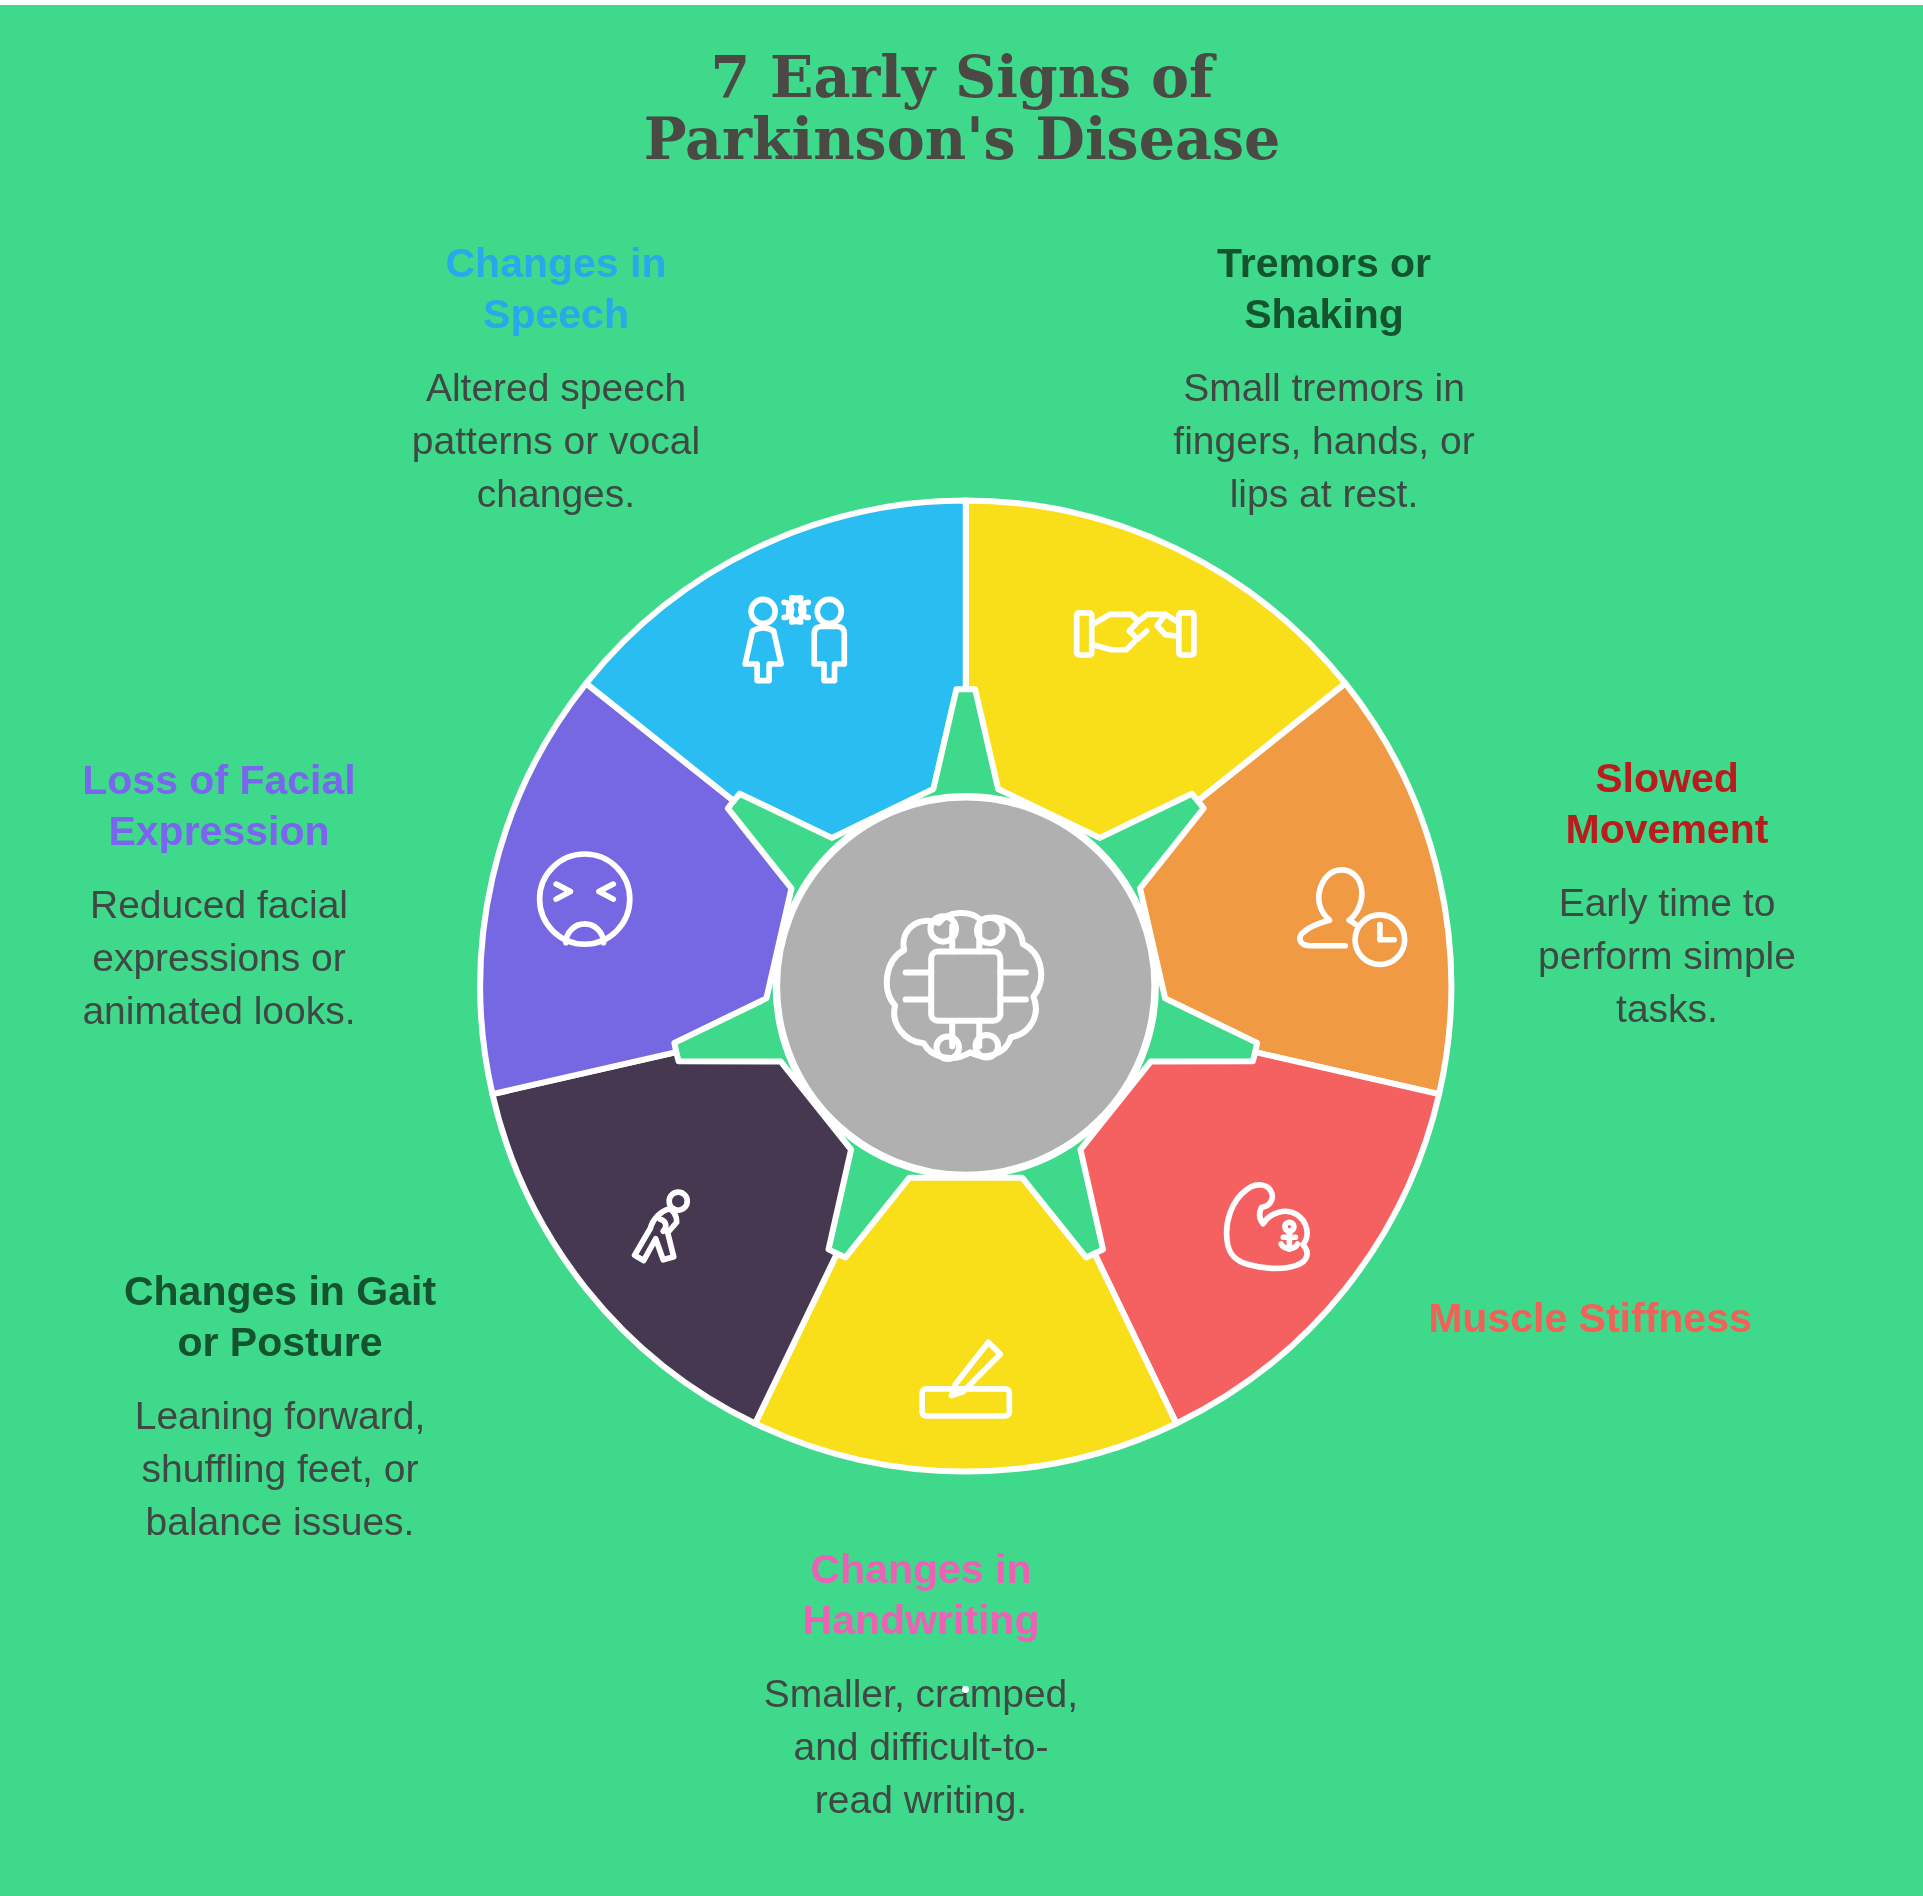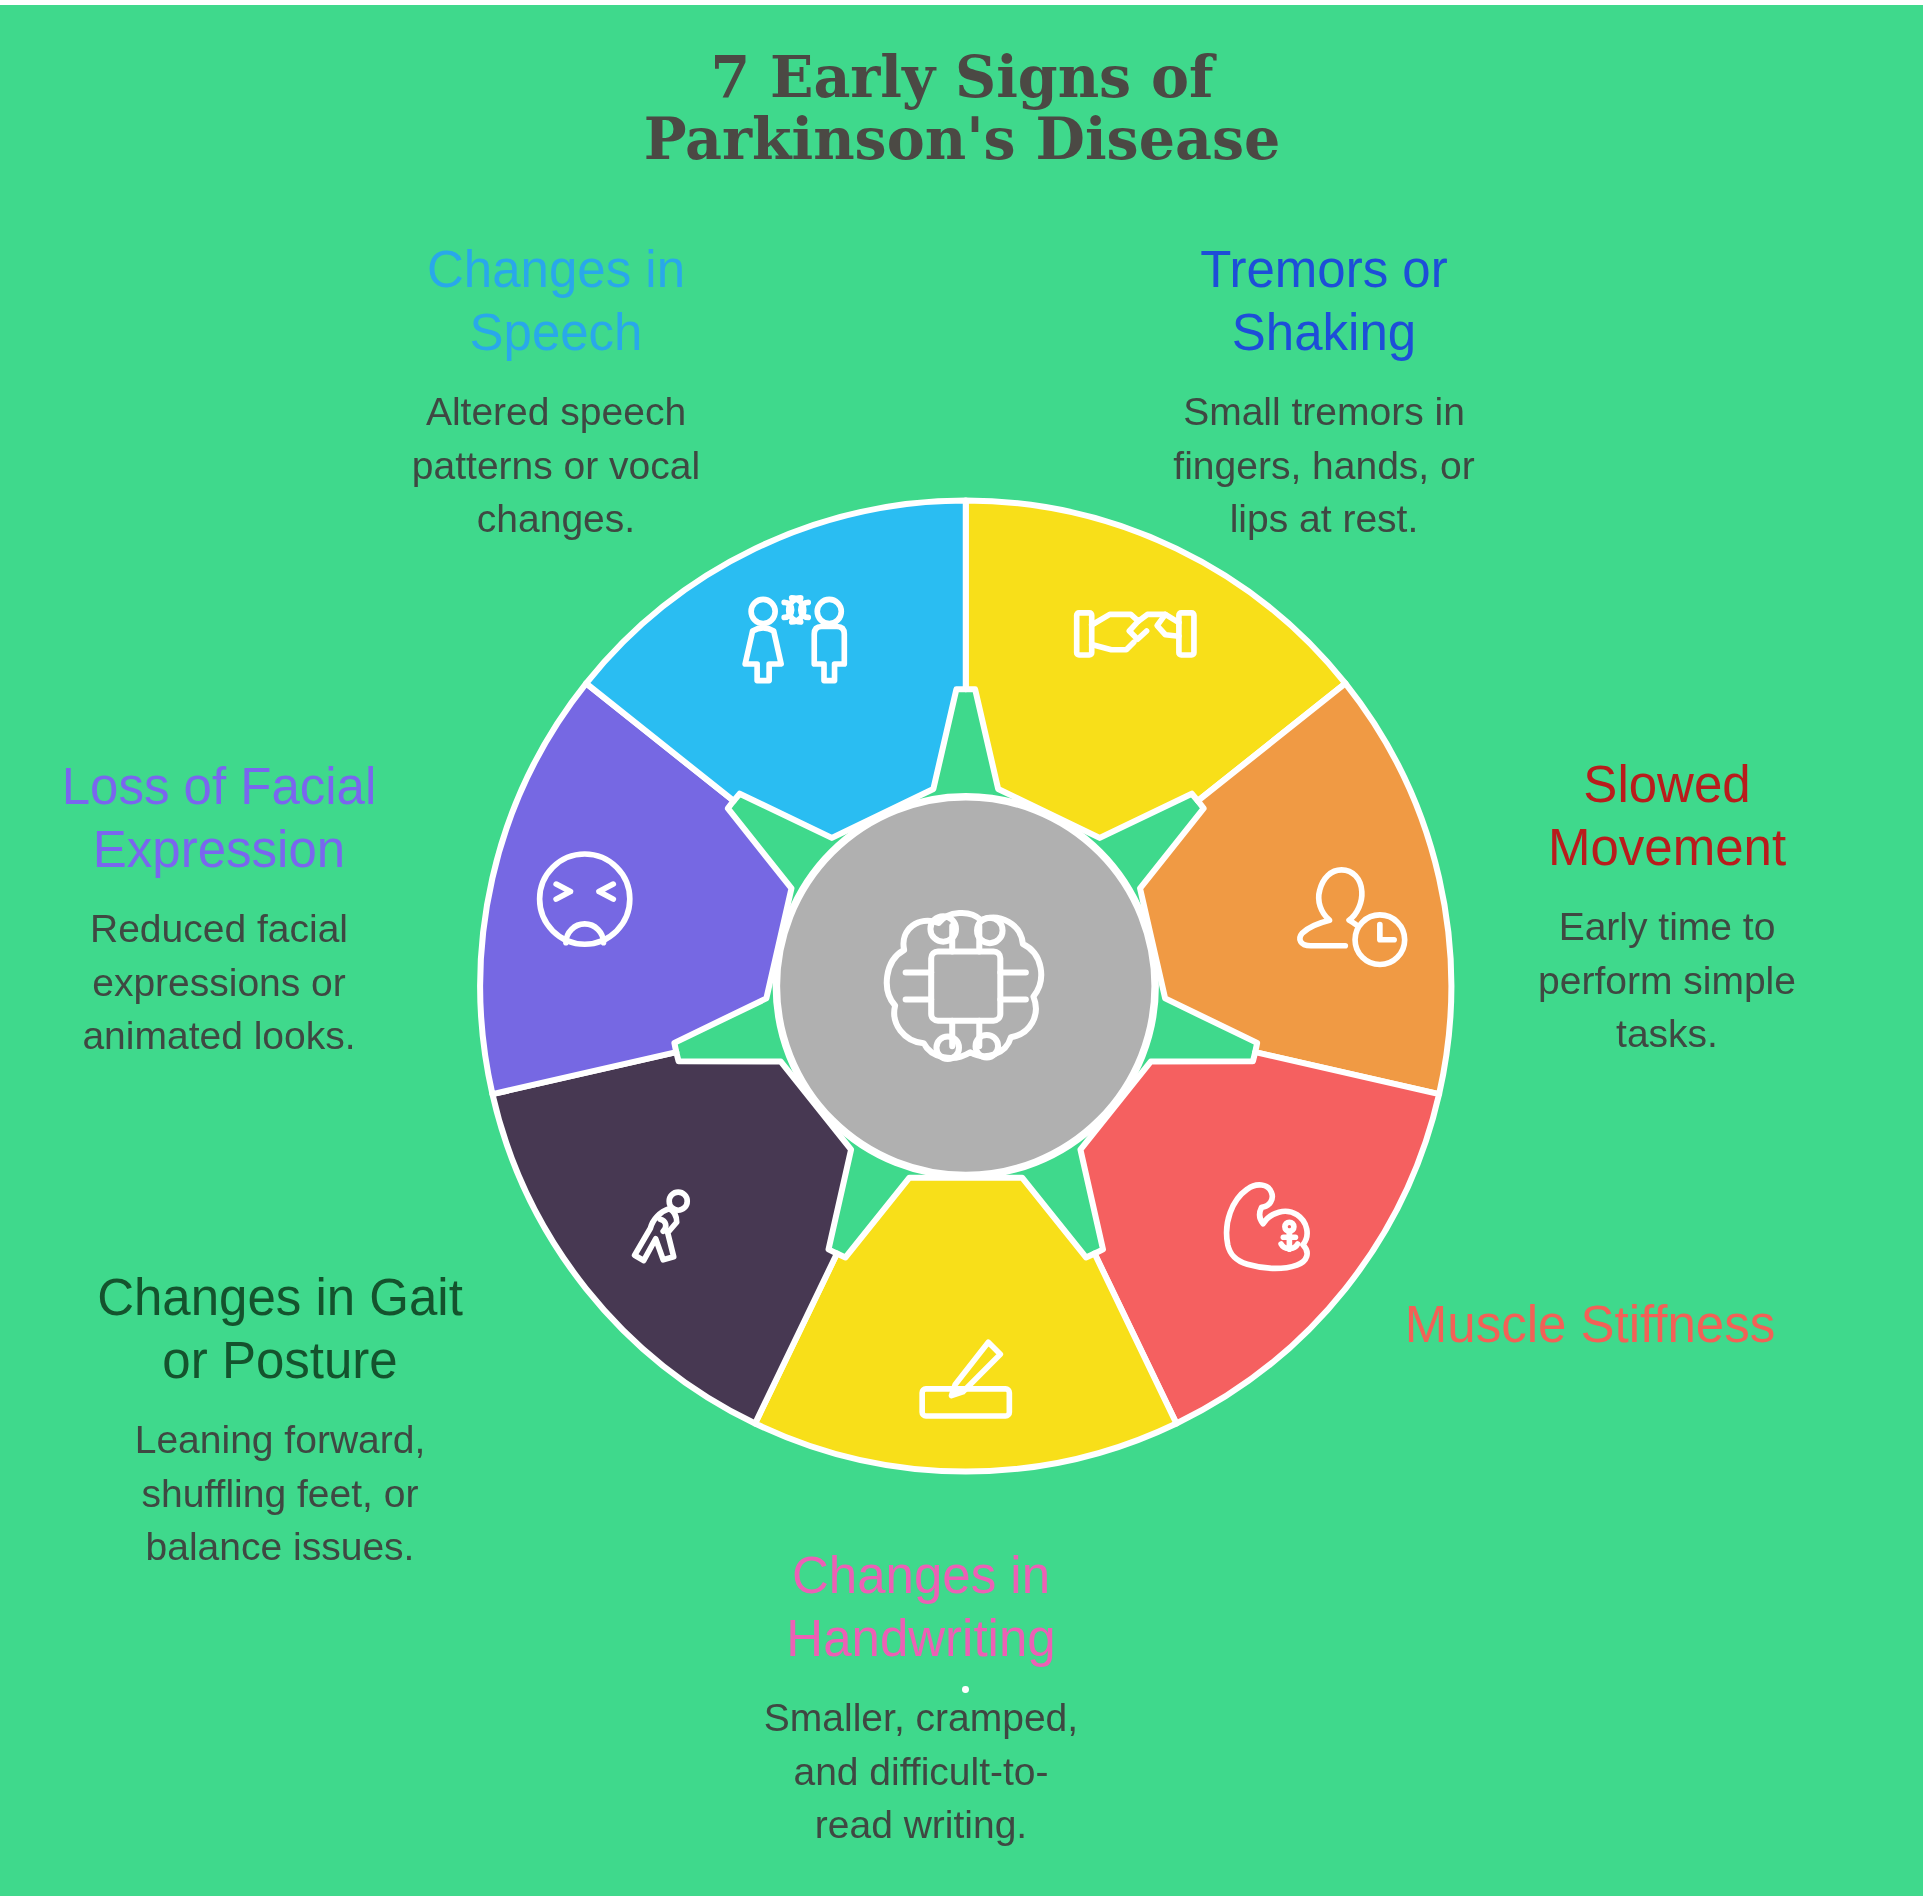--- a/index.html
+++ b/index.html
@@ -14,21 +14,21 @@
     transform:translateX(-50%);
     text-align:center;white-space:pre-line;
     font-family:"DejaVu Serif", serif;font-weight:bold;
     font-size:57px;line-height:1.09;color:#4b4944;
   }
   #wheel{position:absolute;left:0;top:0;}
   .sign-block{
     position:absolute;transform:translateX(-50%);
     text-align:center;white-space:pre-line;
   }
-  .sign-label{font-size:51px;font-weight:normal;line-height:1.24;}
+  .sign-label{font-size:41px;font-weight:bold;line-height:1.24;}
   .sign-desc{font-size:39px;line-height:1.36;color:#3f4842;margin-top:7px;}
   .block-speech{left:556px;top:224px;width:406px;}
   .block-tremors{left:1324px;top:224px;width:421px;}
   .block-facial{left:219px;top:741px;width:376px;}
   .block-slowed{left:1667px;top:739px;width:368px;}
   .block-gait{left:280px;top:1252px;width:406px;}
   .block-muscle{left:1590px;top:1279px;width:466px;}
   .block-muscle .sign-desc{margin-top:35px;}
   .block-handwriting{left:921px;top:1530px;width:436px;}
   .stray-dot{position:absolute;left:962px;top:1686px;width:6.8px;height:6.8px;border-radius:50%;background:#ffffff;}
@@ -117,21 +117,21 @@
       <use href="#person-clock-icon" transform="translate(1792,1196.3)" style="--segfill: #f09a44;"></use>
       <use href="#bicep-icon" transform="translate(1691.6,1636.2)" style="--segfill: #f56060;"></use>
       <use href="#writing-icon" transform="translate(1285,1832)" style="--segfill: #f8df19;"></use>
       <use href="#walking-icon" transform="translate(878.4,1636.2)" style="--segfill: #473852;"></use>
       <use href="#angry-face-icon" transform="translate(778,1196.3)" style="--segfill: #7668e3;"></use>
       <use href="#speech-people-icon" transform="translate(1059.4,843.5)" style="--segfill: #2abdf2;"></use>
     </g>
 </svg>
 
 <div class="sign-block block-tremors">
-  <div class="sign-label" style="color: #1d4ed8;">Tremors or
+  <div class="sign-label" style="color: #14532d;">Tremors or
 Shaking</div>
   <div class="sign-desc">Small tremors in
 fingers, hands, or
 lips at rest.</div>
 </div>
 
 <div class="sign-block block-slowed">
   <div class="sign-label" style="color: #b91c1c;">Slowed
 Movement</div>
   <div class="sign-desc">Early time to

